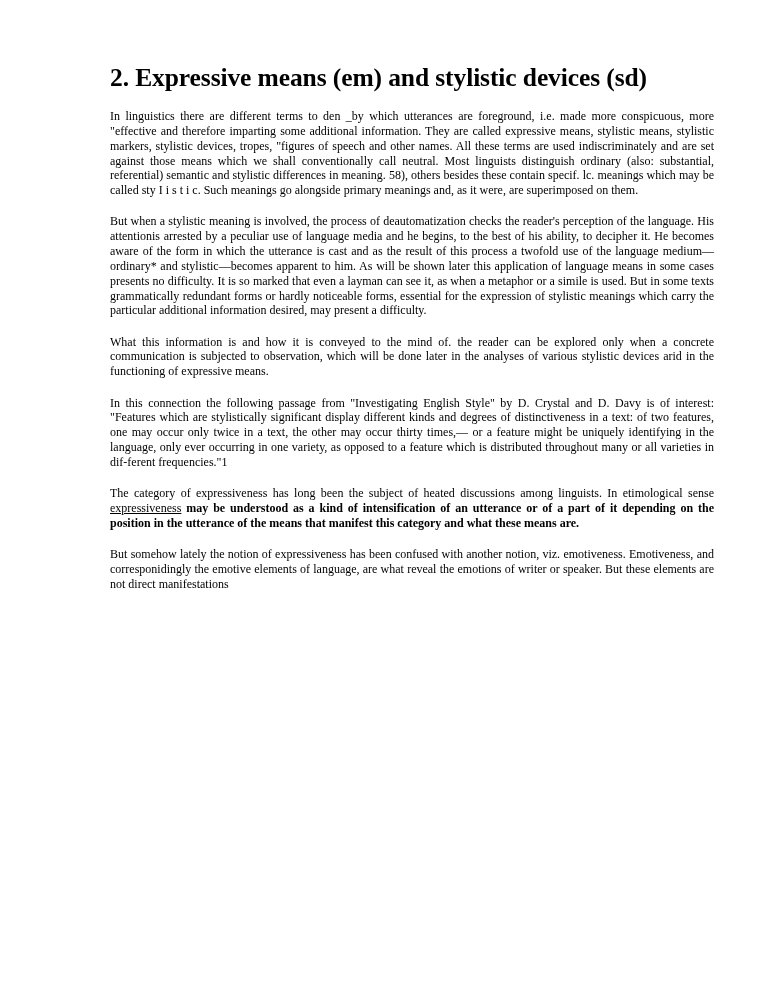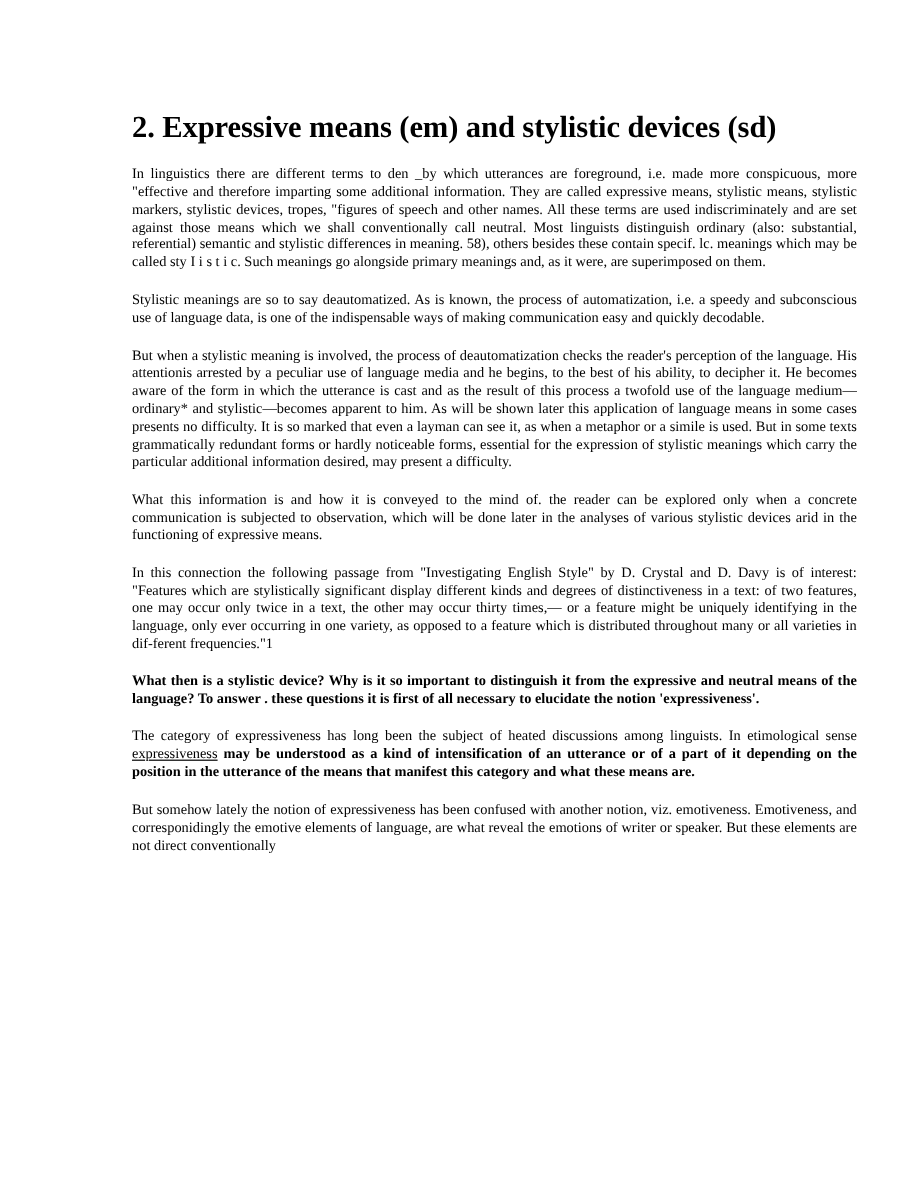--- a/index.html
+++ b/index.html
@@ -17,21 +17,20 @@
   #page {
     position: relative;
     width: 768px;
     height: 994px;
     background: #ffffff;
     box-sizing: border-box;
     padding: 62px 54px 0 110px;
   }
   #content {
     width: 604px;
-    margin-top: 28px;
   }
   h1#doc-heading {
     font-size: 25.5px;
     line-height: 1.22;
     font-weight: bold;
     margin: 0 0 16px 0;
     letter-spacing: -0.1px;
     text-align: left;
   }
   p.para {
@@ -61,28 +60,26 @@
 </head>
 <body>
 
 <div id="page">
   <div id="content">
 
     <h1 id="doc-heading">2. Expressive means (em) and stylistic devices (sd)</h1>
 
     <p class="para">In linguistics there are different terms to den _by which utterances are foreground, i.e. made more conspicuous, more "effective and therefore imparting some additional information. They are called expressive means, stylistic means, stylistic markers, stylistic devices, tropes, "figures of speech and other names. All these terms are used indiscriminately and are set against those means which we shall conventionally call neutral. Most linguists distinguish ordinary (also: substantial, referential) semantic and stylistic differences in meaning. 58), others besides these contain specif. lc. meanings which may be called sty I i s t i c. Such meanings go alongside primary meanings and, as it were, are superimposed on them.</p>
 
-    <p class="para">Stylistic meanings are so to say deautomatized. As is known, the process of automatization, i.e. a speedy and subconscious use of language data, is one of the indispensable ways of making communication easy and quickly decodable.</p>
 
     <p class="para">But when a stylistic meaning is involved, the process of deautomatization checks the reader's perception of the language. His attentionis arrested by a peculiar use of language media and he begins, to the best of his ability, to decipher it. He becomes aware of the form in which the utterance is cast and as the result of this process a twofold use of the language medium—ordinary* and stylistic—becomes apparent to him. As will be shown later this application of language means in some cases presents no difficulty. It is so marked that even a layman can see it, as when a metaphor or a simile is used. But in some texts grammatically redundant forms or hardly noticeable forms, essential for the expression of stylistic meanings which carry the particular additional information desired, may present a difficulty.</p>
 
     <p class="para">What this information is and how it is conveyed to the mind of. the reader can be explored only when a concrete communication is subjected to observation, which will be done later in the analyses of various stylistic devices arid in the functioning of expressive means.</p>
 
     <p class="para">In this connection the following passage from "Investigating English Style" by D. Crystal and D. Davy is of interest: "Features which are stylistically significant display different kinds and degrees of distinctiveness in a text: of two features, one may occur only twice in a text, the other may occur thirty times,— or a feature might be uniquely identifying in the language, only ever occurring in one variety, as opposed to a feature which is distributed throughout many or all varieties in dif-ferent frequencies."1</p>
 
-    <p class="para bold">What then is a stylistic device? Why is it so important to distinguish it from the expressive and neutral means of the language? To answer . these questions it is first of all necessary to elucidate the notion 'expressiveness'.</p>
 
     <p class="para"><span>The category of expressiveness has long been the subject of heated discussions among linguists. In etimological sense </span><span class="u-bold">expressiveness</span><span class="b"> may be understood as a kind of intensification of an utterance or of a part of it depending on the position in the utterance of the means that manifest this category and what these means are.</span></p>
 
-    <p class="para">But somehow lately the notion of expressiveness has been confused with another notion, viz. emotiveness. Emotiveness, and corresponidingly the emotive elements of language, are what reveal the emotions of writer or speaker. But these elements are not direct conventionally</p>
+    <p class="para">But somehow lately the notion of expressiveness has been confused with another notion, viz. emotiveness. Emotiveness, and corresponidingly the emotive elements of language, are what reveal the emotions of writer or speaker. But these elements are not direct manifestations</p>
 
   </div>
 </div>
 
 </body></html>

